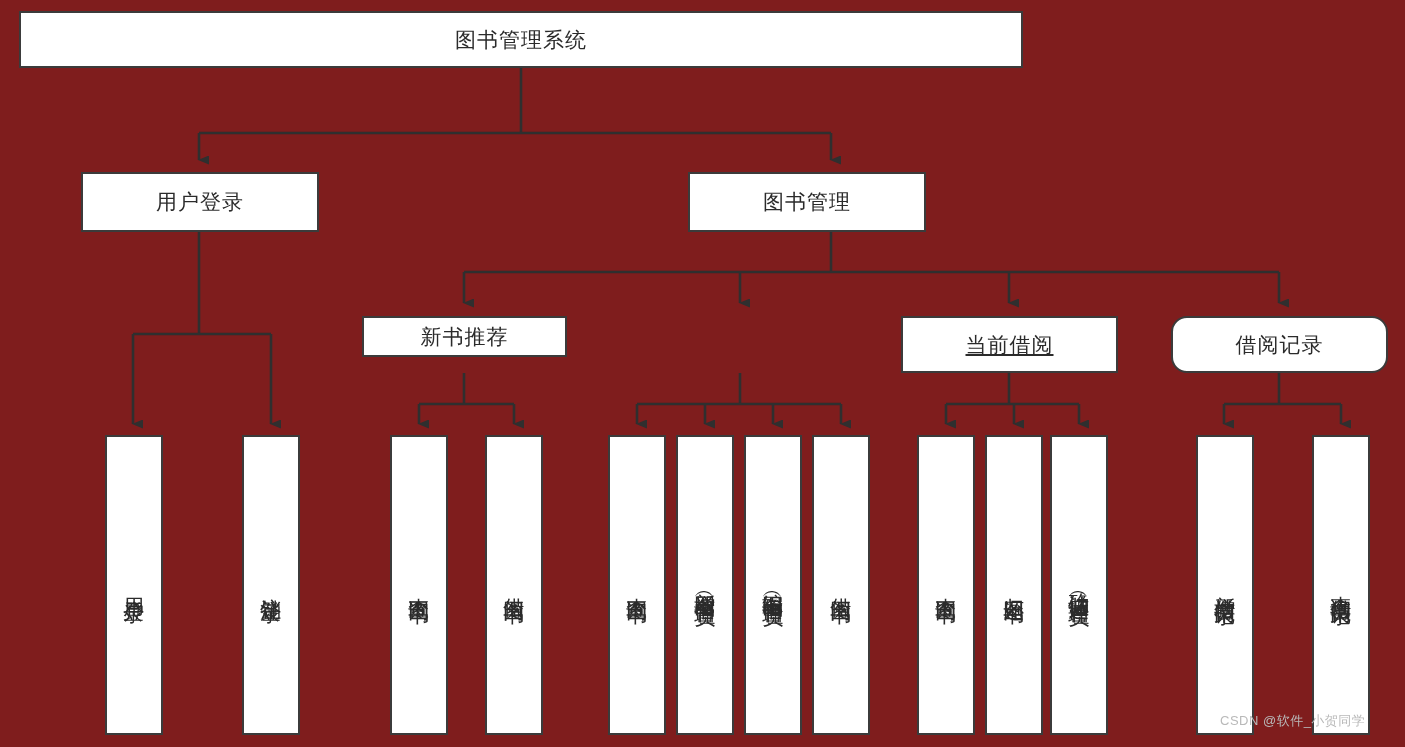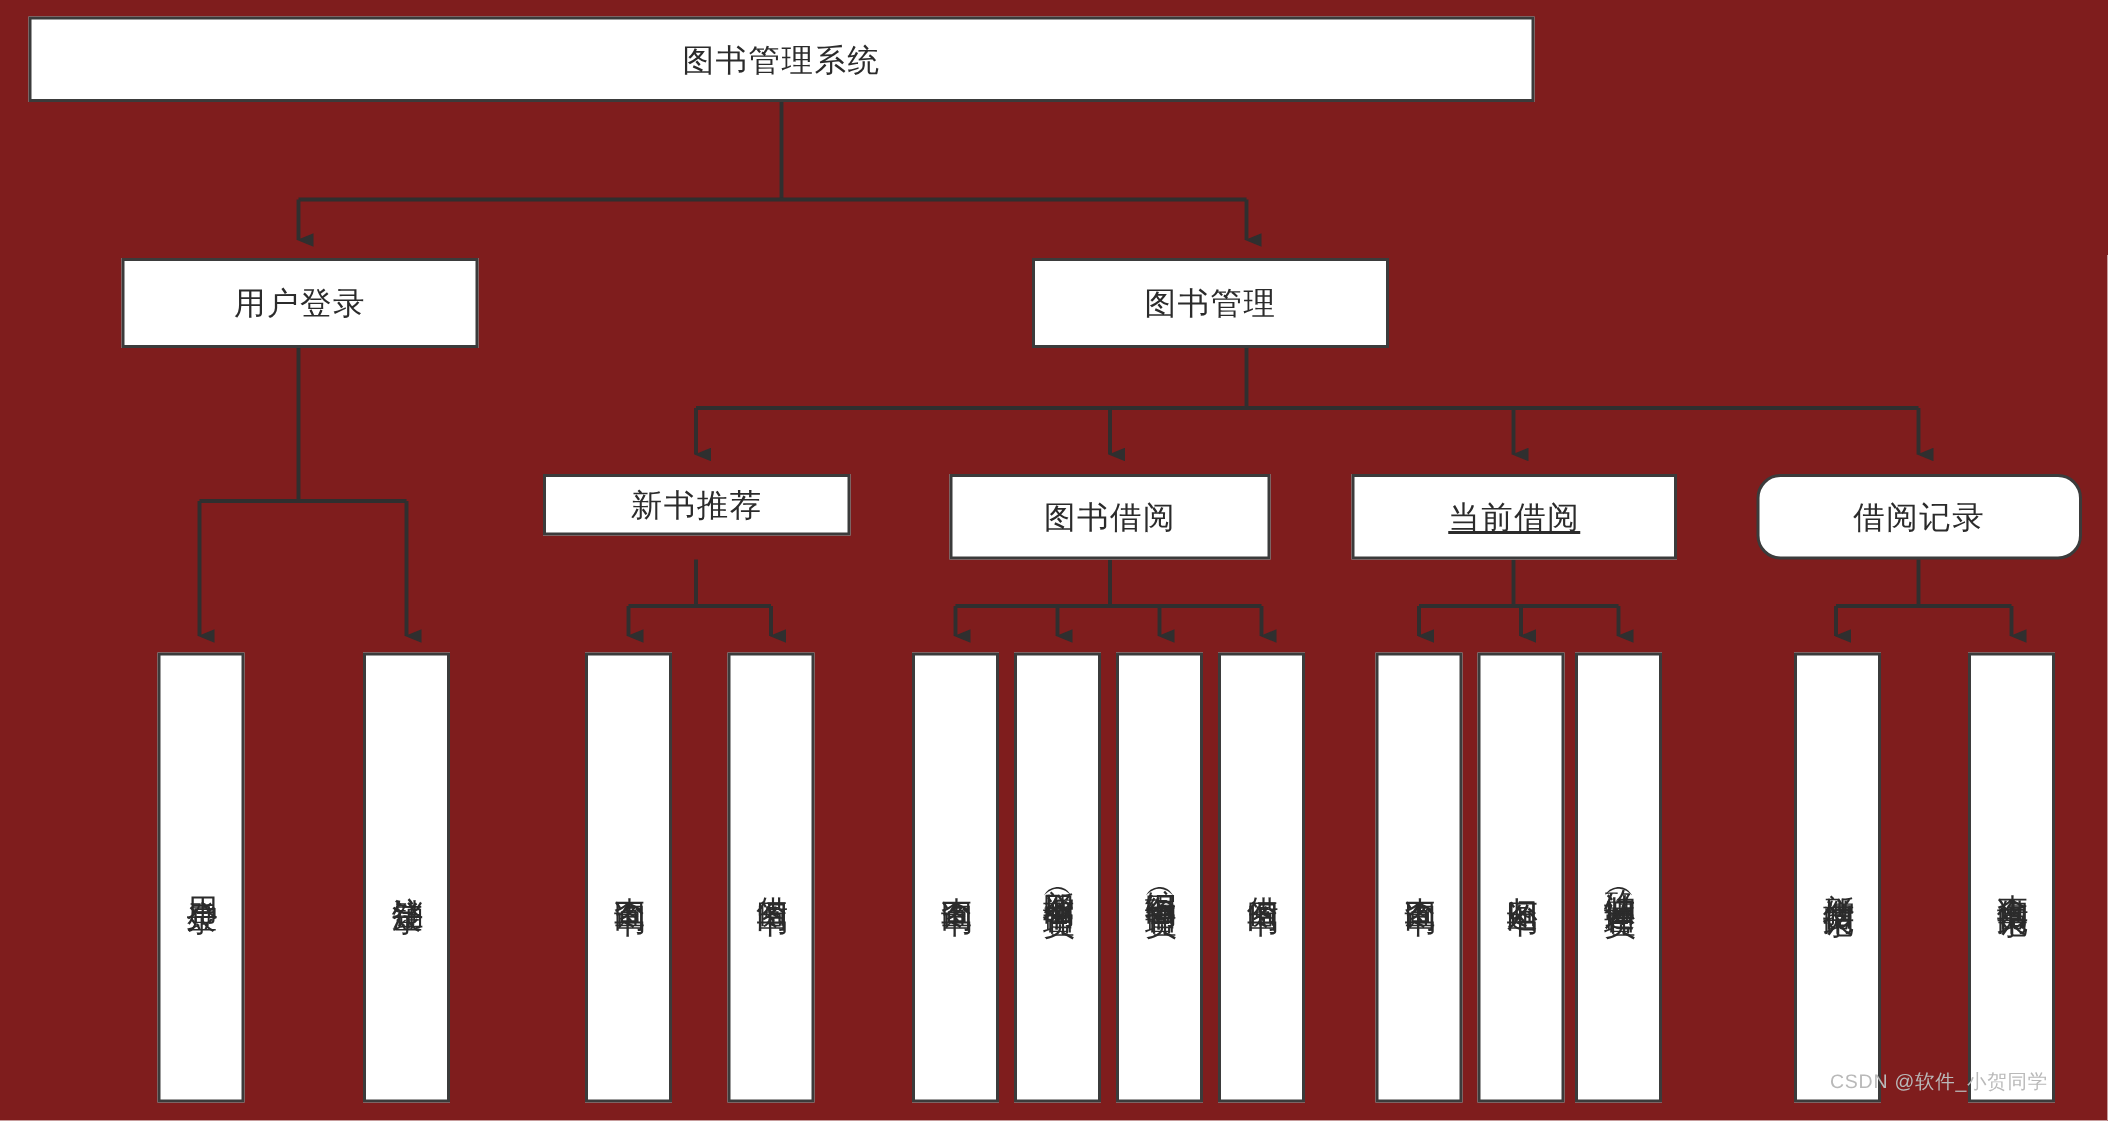--- a/index.html
+++ b/index.html
@@ -128,23 +128,20 @@
   <div class="node h" style="left:81px; top:172px; width:238px; height:60px;">
     <span>用户登录</span>
   </div>
   <div class="node h" style="left:688px; top:172px; width:238px; height:60px;">
     <span>图书管理</span>
   </div>
 
   <div class="node h" style="left:362px; top:316px; width:205px; height:41px;">
     <span>新书推荐</span>
   </div>
-  <div class="node h" style="left:633px; top:316px; width:214px; height:57px;">
-    <span>图书借阅</span>
-  </div>
   <div class="node h" style="left:901px; top:316px; width:217px; height:57px;text-decoration:underline;">
     <span>当前借阅</span>
   </div>
   <div class="node h" style="left:1171px; top:316px; width:217px; height:57px;border-radius:16px;">
     <span>借阅记录</span>
   </div>
 
   <div class="node v" style="left:105px; top:435px; width:58px; height:300px;">
     <span class="vtext">用户登录</span>
   </div>

